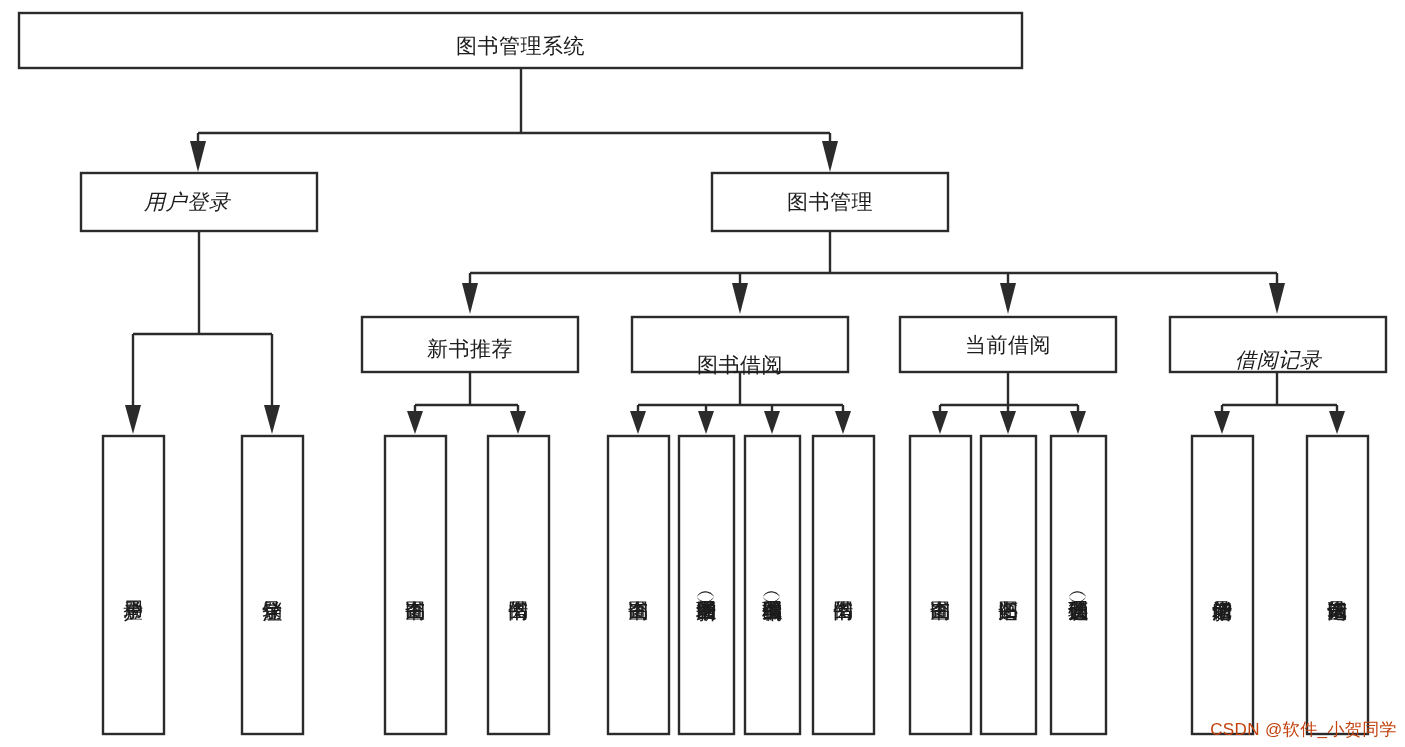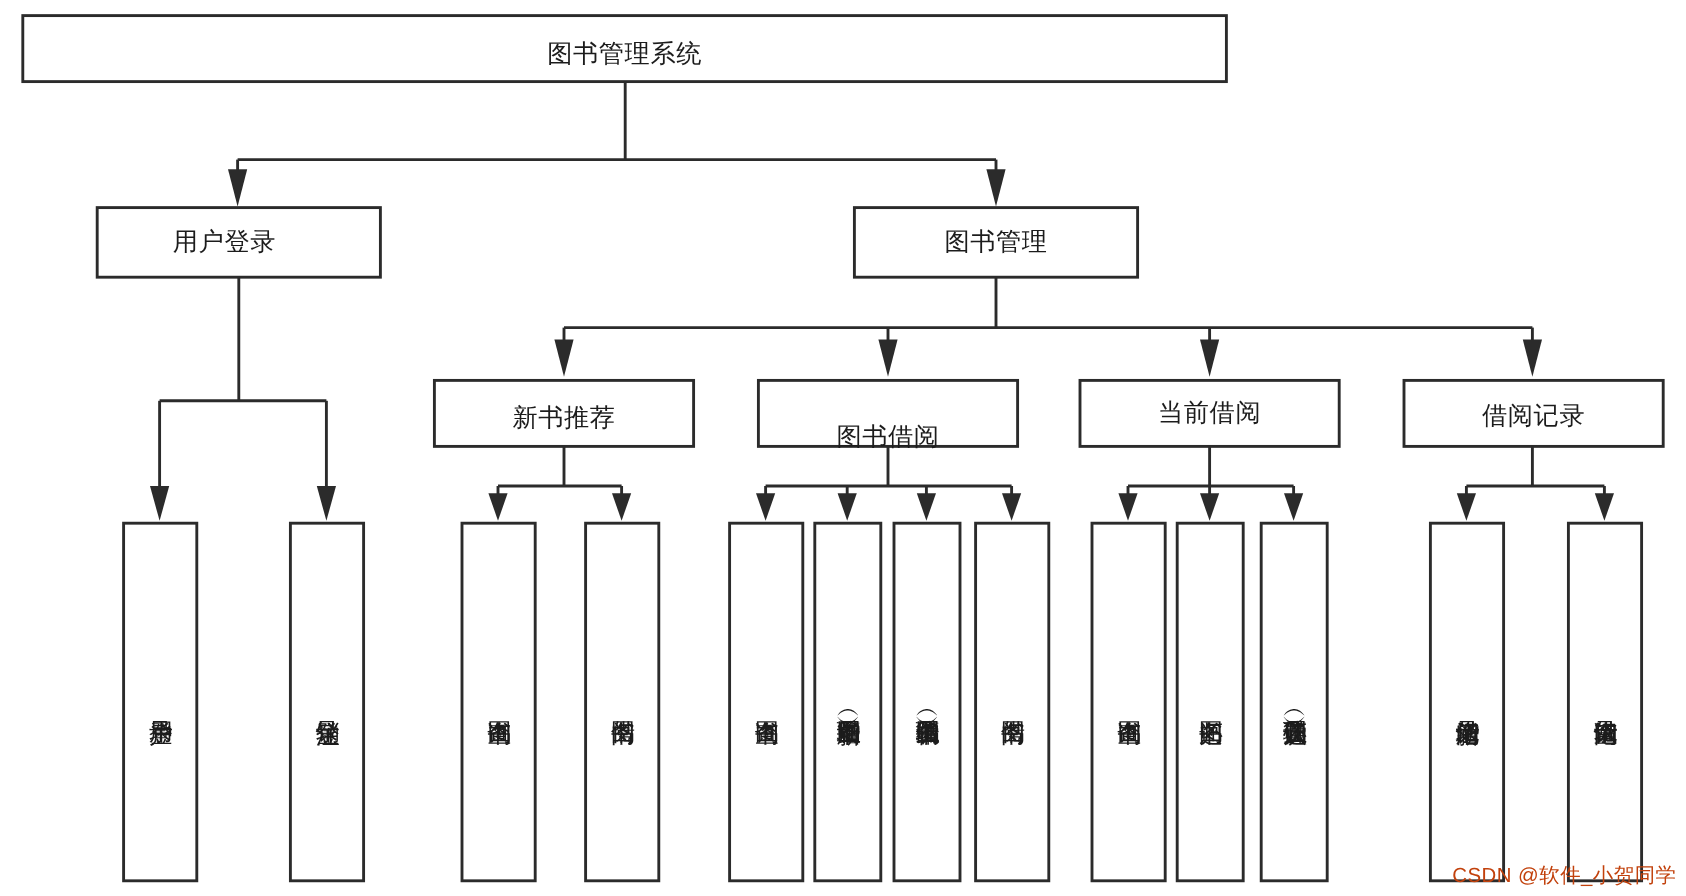--- a/index.html
+++ b/index.html
@@ -171,27 +171,27 @@
     <rect class="node-box" x="910" y="436" width="61" height="298"></rect>
     <rect class="node-box" x="981" y="436" width="55" height="298"></rect>
     <rect class="node-box" x="1051" y="436" width="55" height="298"></rect>
 
     <rect class="node-box" x="1192" y="436" width="61" height="298"></rect>
     <rect class="node-box" x="1307" y="436" width="61" height="298"></rect>
   </svg>
 
   <div class="node-label-h" style="left:19px; top:13px; width:1003px; height:66px;">图书管理系统</div>
 
-  <div class="node-label-h" style="left:81px; top:173px; width:212px; height:58px;">用户登录</div>
+  <div class="node-label-h" style="left:81px; top:173px; width:212px; height:58px;font-style:italic;">用户登录</div>
   <div class="node-label-h" style="left:712px; top:173px; width:236px; height:58px;">图书管理</div>
 
   <div class="node-label-h" style="left:362px; top:317px; width:216px; height:63px;">新书推荐</div>
   <div class="node-label-h" style="left:632px; top:317px; width:216px; height:55px;margin-top:20px;">图书借阅</div>
   <div class="node-label-h" style="left:900px; top:317px; width:216px; height:55px;">当前借阅</div>
-  <div class="node-label-h" style="left:1170px; top:313px; width:216px; height:68px;">借阅记录</div>
+  <div class="node-label-h" style="left:1170px; top:326px; width:216px; height:68px;font-style:italic;">借阅记录</div>
 
   <div class="node-label-v" style="left:103px; top:436px; width:61px; height:298px;">用户登录</div>
   <div class="node-label-v" style="left:242px; top:436px; width:61px; height:298px;">注销登录</div>
 
   <div class="node-label-v" style="left:385px; top:436px; width:61px; height:298px;">查询图书</div>
   <div class="node-label-v" style="left:488px; top:436px; width:61px; height:298px;">借阅图书</div>
 
   <div class="node-label-v" style="left:608px; top:436px; width:61px; height:298px;">查询图书</div>
   <div class="node-label-v" style="left:679px; top:436px; width:55px; height:298px;">新增图书（管理员）</div>
   <div class="node-label-v" style="left:745px; top:436px; width:55px; height:298px;">编辑图书（管理员）</div>

